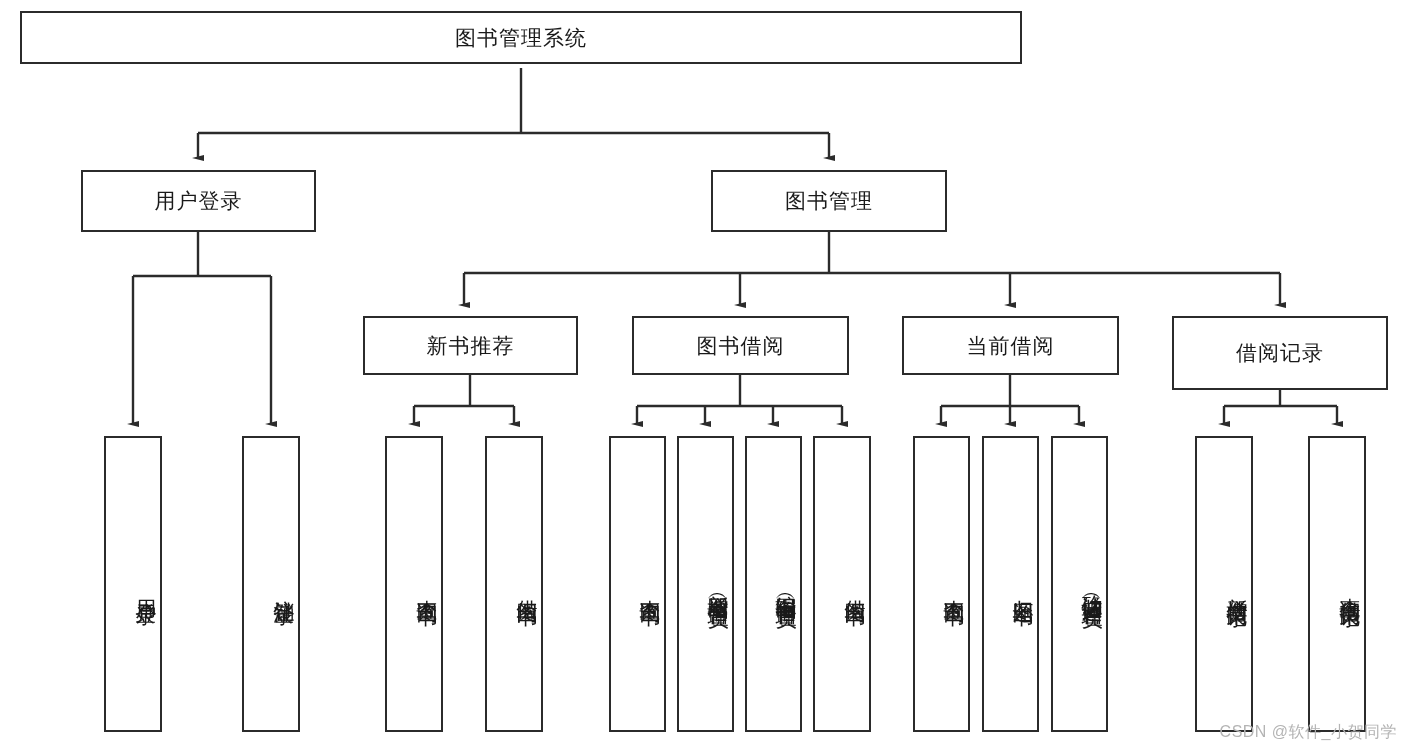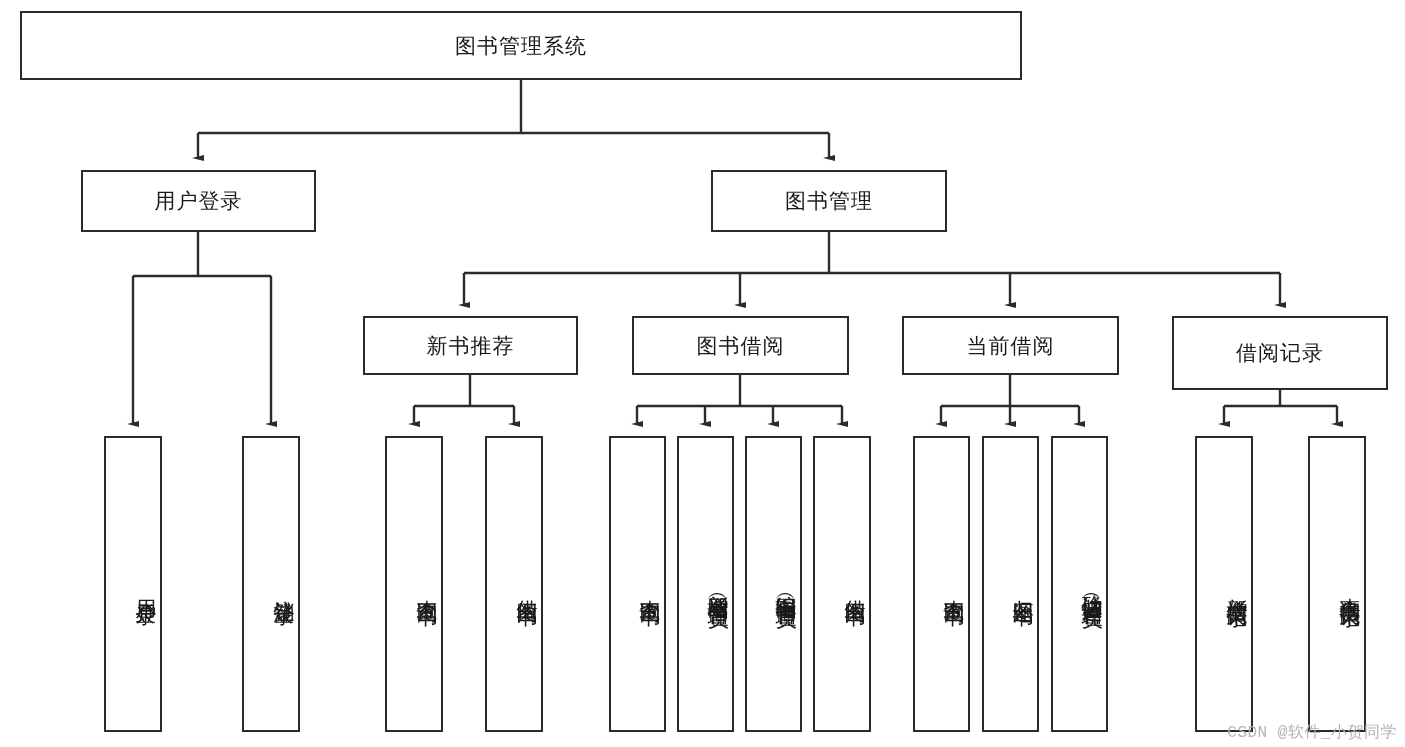--- a/index.html
+++ b/index.html
@@ -59,21 +59,20 @@
     white-space: nowrap;
   }
   .watermark {
     position: absolute;
     right: 8px;
     bottom: 4px;
     font-size: 16px;
     color: #b4b4b4;
     letter-spacing: 0.5px;
     white-space: nowrap;
-    font-family: Liberation Mono, monospace;
   }
 </style>
 </head>
 <body>
 
 <div id="canvas">
 
   <svg class="wires" viewBox="0 0 1405 747" xmlns="http://www.w3.org/2000/svg">
     <defs>
       <marker id="arrow" markerWidth="10" markerHeight="12" refX="3" refY="6" orient="auto" markerUnits="userSpaceOnUse">
@@ -117,21 +116,21 @@
       <path d="M1010,406 L1010,424" marker-end="url(#arrow)"></path>
       <path d="M1079,406 L1079,424" marker-end="url(#arrow)"></path>
 
       <path d="M1280,375 L1280,406"></path>
       <path d="M1224,406 L1337,406"></path>
       <path d="M1224,406 L1224,424" marker-end="url(#arrow)"></path>
       <path d="M1337,406 L1337,424" marker-end="url(#arrow)"></path>
     </g>
   </svg>
 
-  <div class="node horiz root" style="left:20px; top:11px; width:1002px; height:69px;">
+  <div class="node horiz root" style="left:20px; top:11px; width:1002px; height:53px;">
     <span>图书管理系统</span>
   </div>
 
   <div class="node horiz" style="left:81px; top:170px; width:235px; height:62px;">
     <span>用户登录</span>
   </div>
   <div class="node horiz" style="left:711px; top:170px; width:236px; height:62px;">
     <span>图书管理</span>
   </div>
 

